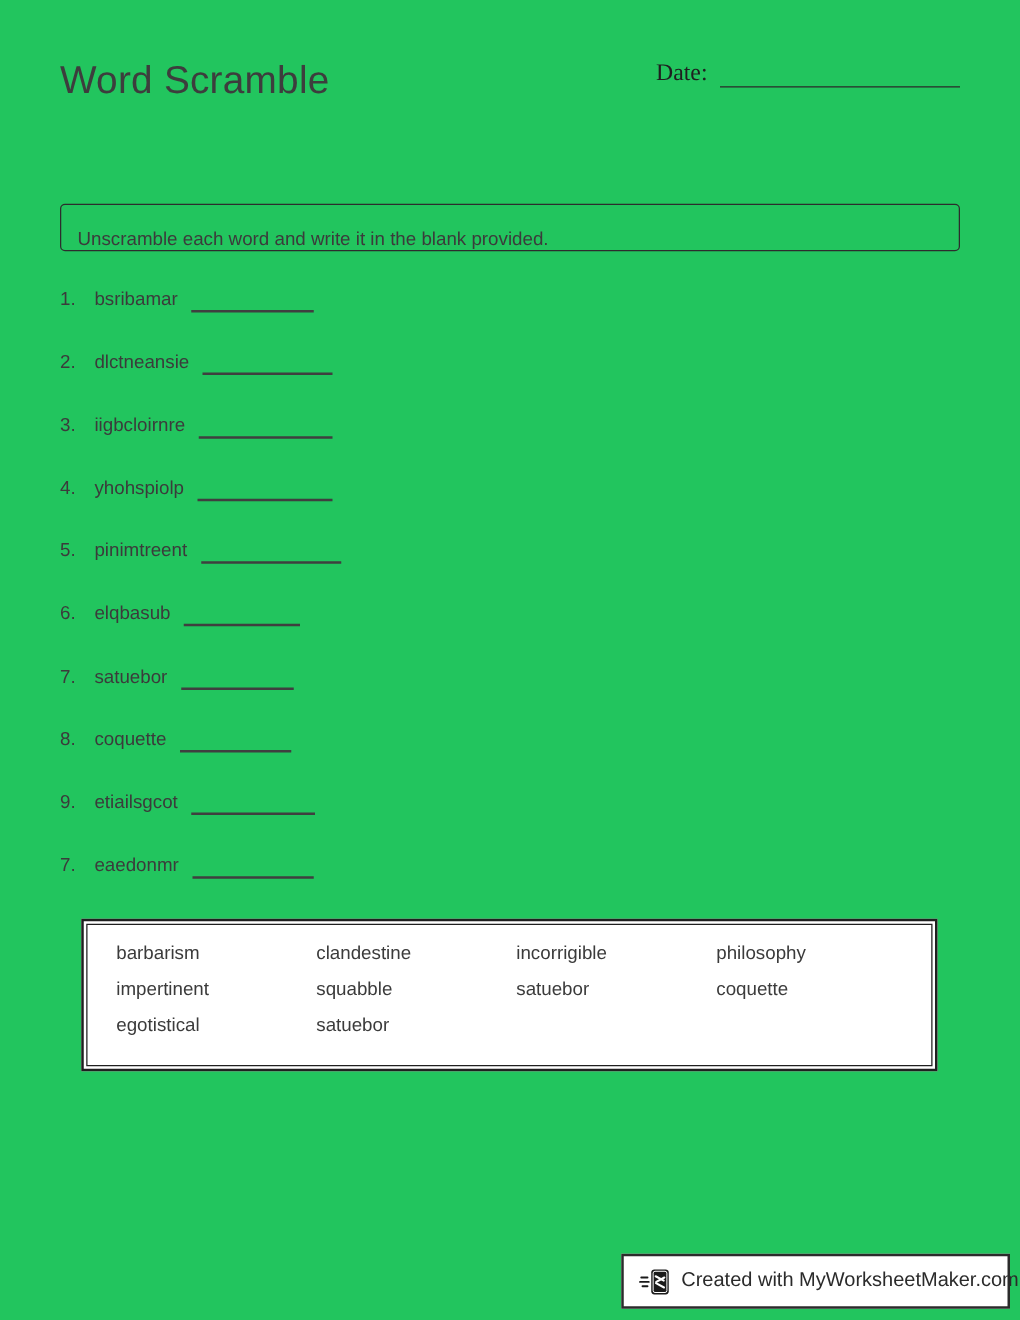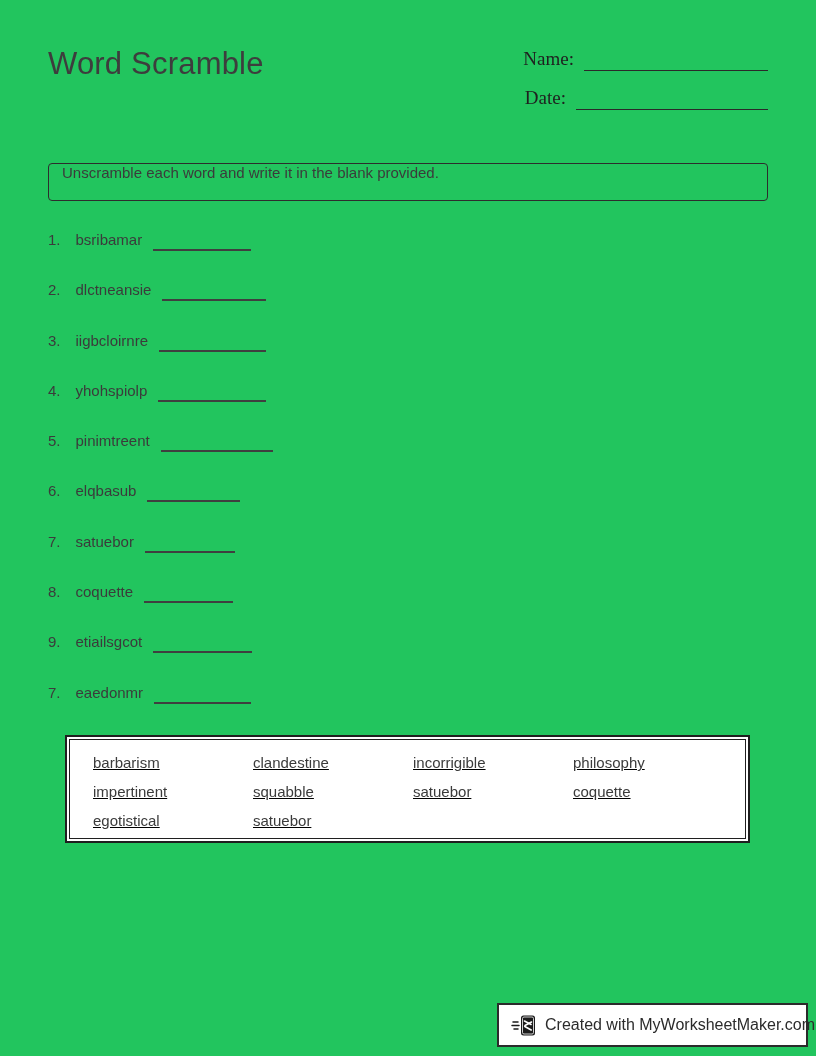--- a/index.html
+++ b/index.html
@@ -50,21 +50,21 @@
   .field-line.date { width: 192px; }
   .instructions-box {
     position: absolute;
     left: 48px;
     right: 48px;
     top: 163px;
     height: 38px;
     border: 1.5px solid #2d2d2d;
     border-radius: 4px;
     display: flex;
-    align-items: flex-start;
+    align-items: flex-end;
     padding-left: 13px;
     font-size: 15px;
     color: #3b3b3b;
   }
   .items {
     position: absolute;
     left: 48px;
     top: 231px;
     list-style: none;
   }
@@ -81,25 +81,24 @@
     height: 0;
     border-bottom: 2px solid #3f3f3f;
     margin-left: 11px;
     transform: translateY(6px);
   }
   .word-bank-outer {
     position: absolute;
     left: 65px;
     top: 735px;
     width: 685px;
-    height: 108px;
+    height: 122px;
     border: 2px solid #1f1f1f;
     padding: 2px;
     background: #ffffff;
-    text-decoration: underline;
   }
   .word-bank-inner {
     width: 100%;
     height: 100%;
     border: 1px solid #1f1f1f;
     padding: 8px 0 0 23px;
     display: grid;
     grid-template-columns: repeat(4, 160px);
     grid-auto-rows: 29px;
     align-items: center;
@@ -129,24 +128,20 @@
   .logo-icon { flex: 0 0 auto; }
 </style>
 </head>
 <body>
 
 <div class="page">
 
   <h1 class="page-title">Word Scramble</h1>
 
   <div class="name-date">
-    <div class="field-row">
-      <span class="field-label">Name:</span>
-      <span class="field-line name"></span>
-    </div>
     <div class="field-row">
       <span class="field-label">Date:</span>
       <span class="field-line date"></span>
     </div>
   </div>
 
   <div class="instructions-box">
     <span>Unscramble each word and write it in the blank provided.</span>
   </div>
 

